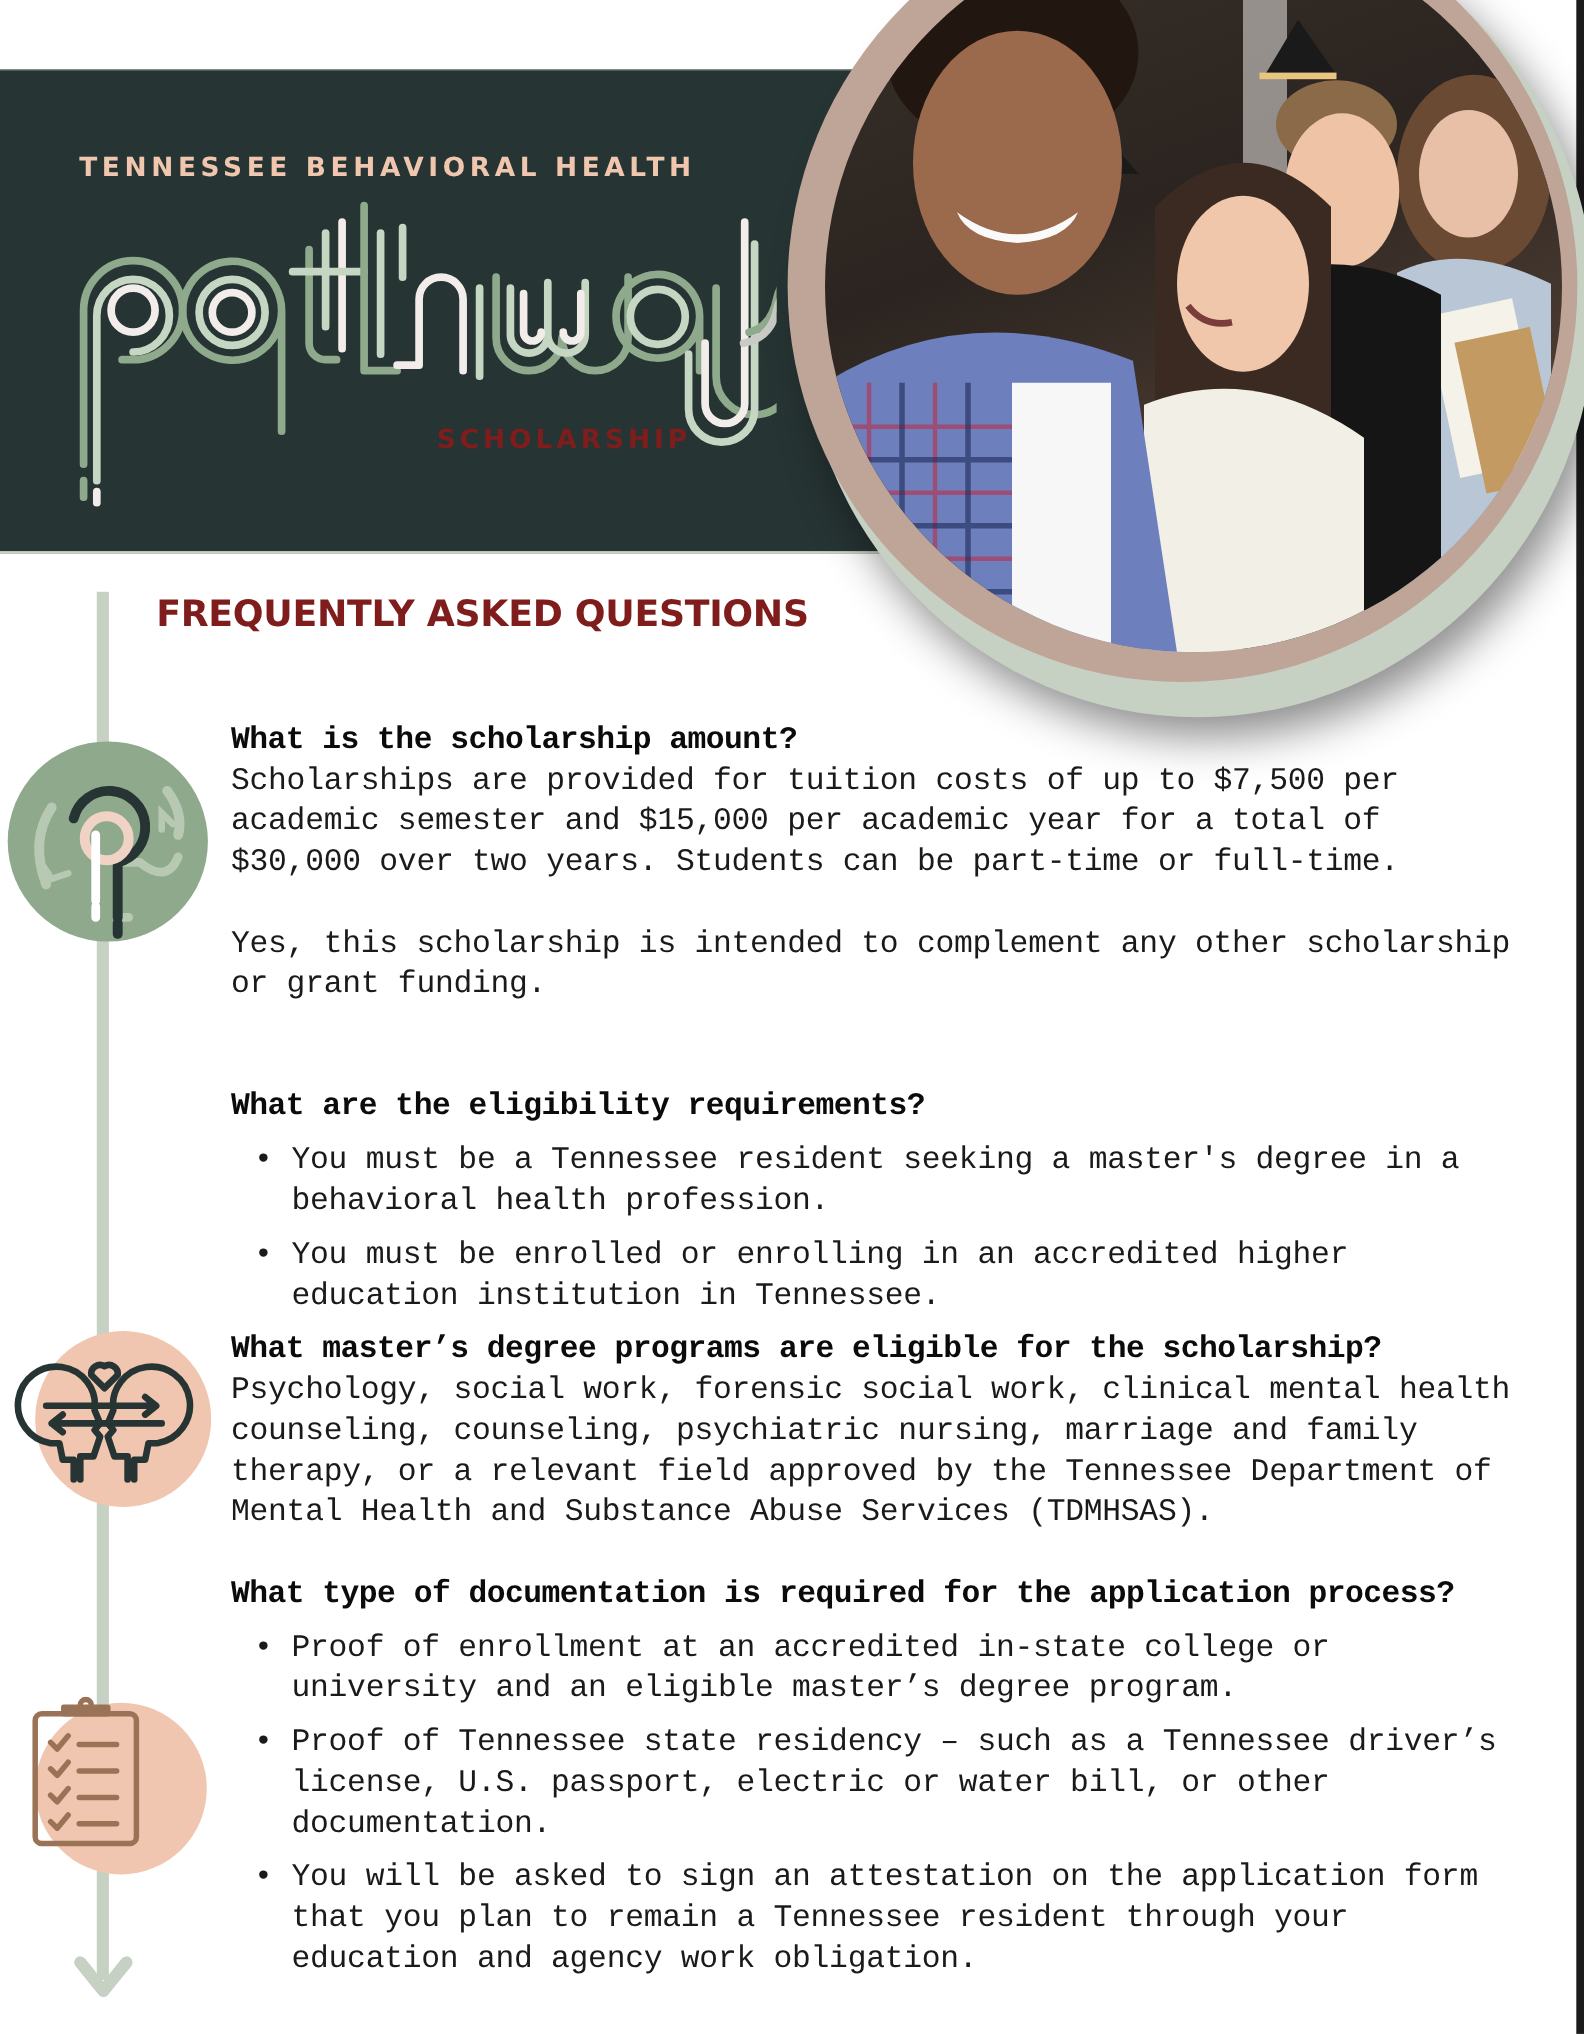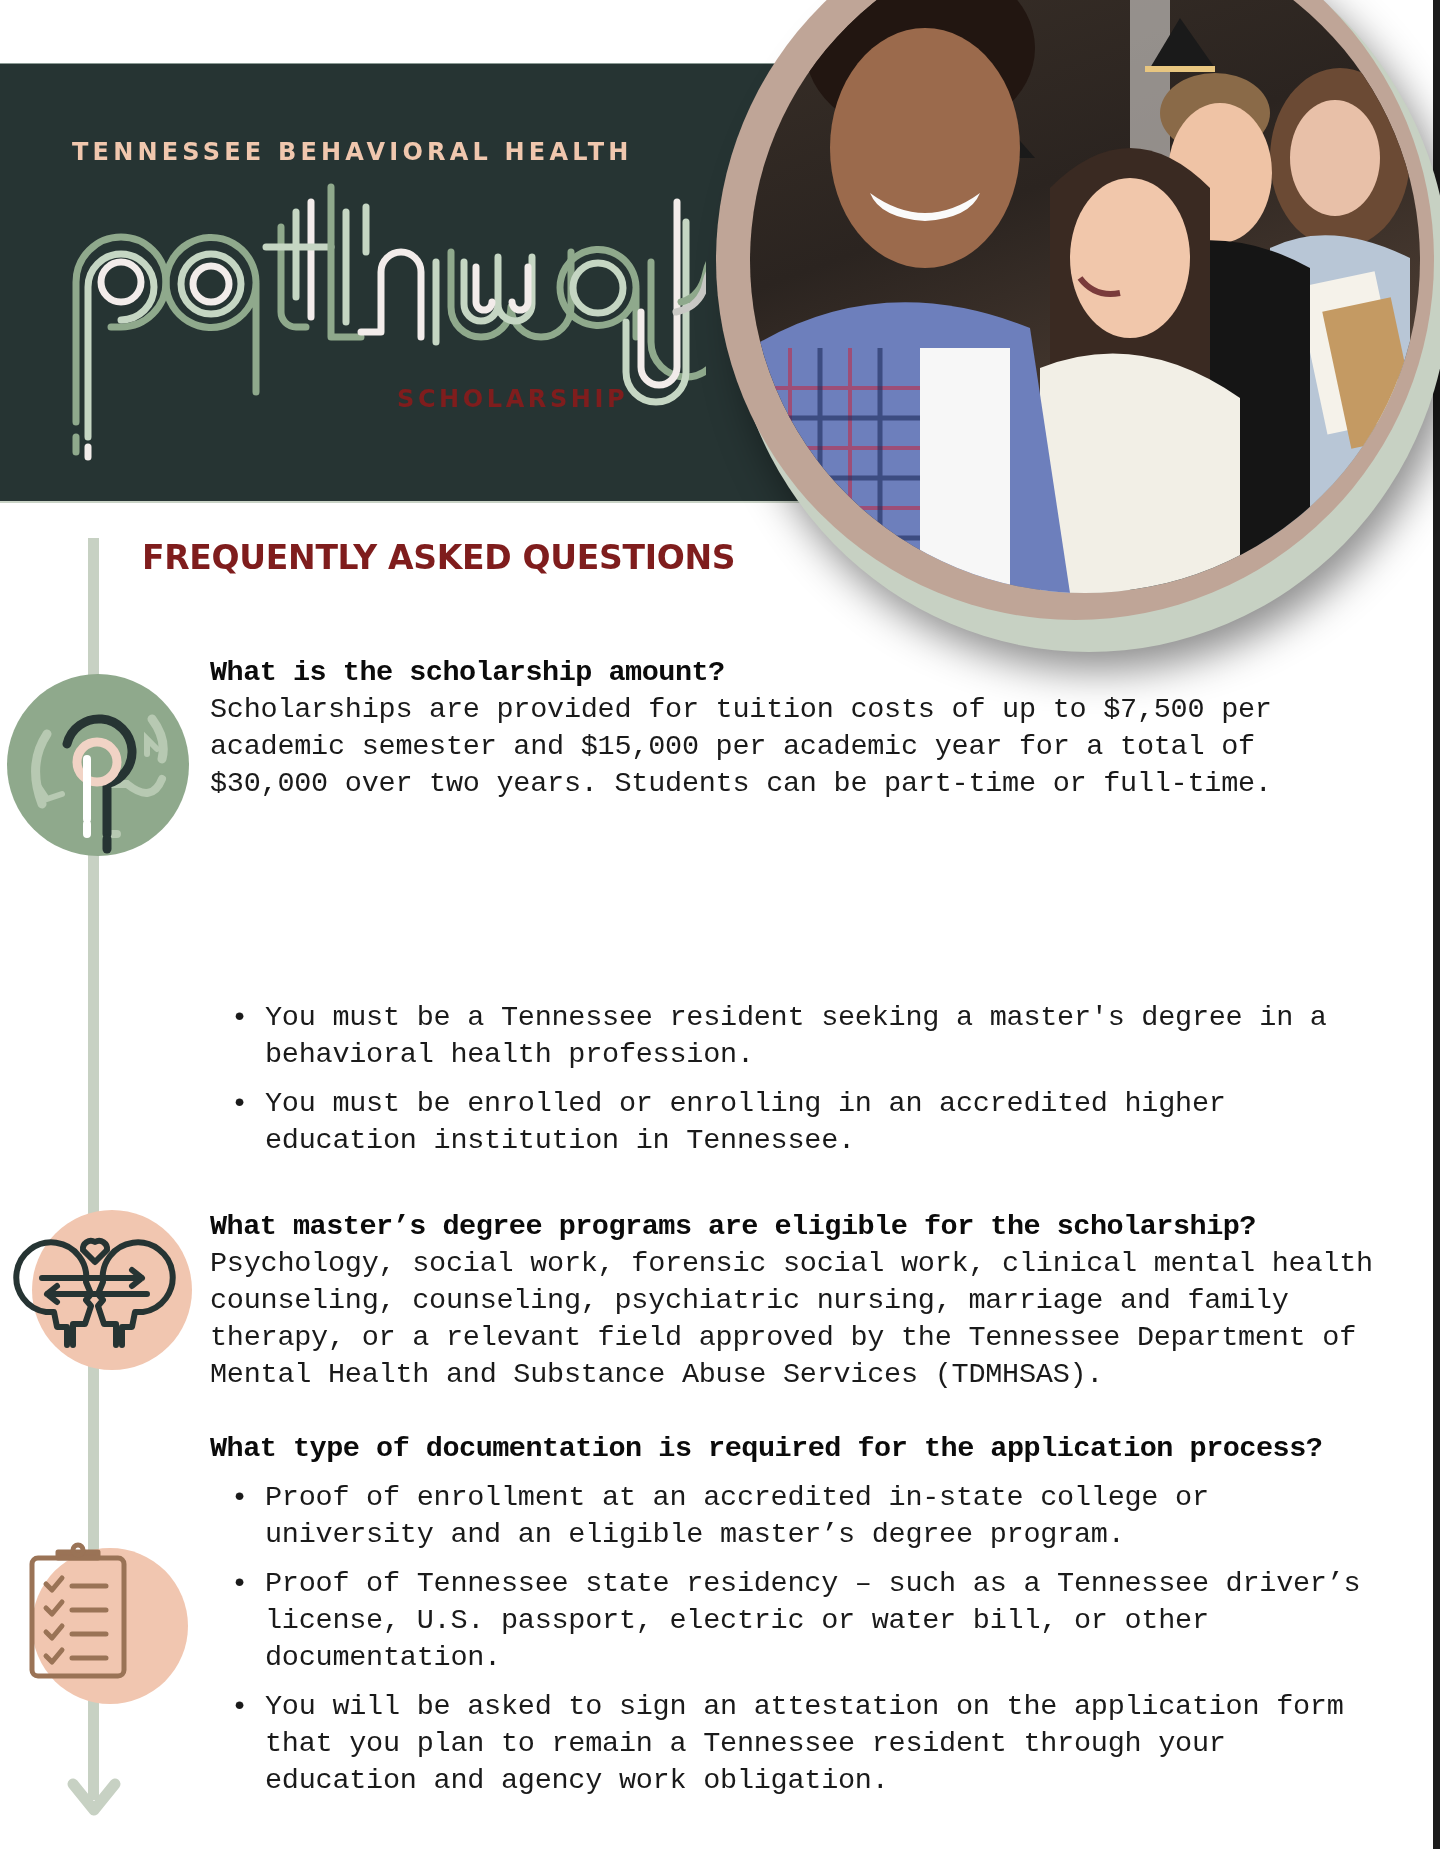--- a/index.html
+++ b/index.html
@@ -199,23 +199,25 @@
 </svg>
 
 <div class="faq-title">FREQUENTLY ASKED QUESTIONS</div>
 
 <div class="faq" style="top:654px">
   <div class="q">What is the scholarship amount?</div>
   <div>Scholarships are provided for tuition costs of up to $7,500 per academic semester and $15,000 per academic year for a total of $30,000 over two years. Students can be part-time or full-time.</div>
 </div>
 
 <div class="faq" style="top:839px">
+  <div>Yes, this scholarship is intended to complement any other scholarship or grant funding.</div>
 </div>
 
 <div class="faq" style="top:987px">
+  <div class="q">What are the eligibility requirements?</div>
   <ul>
     <li>You must be a Tennessee resident seeking a master's degree in a behavioral health profession.</li>
     <li>You must be enrolled or enrolling in an accredited higher education institution in Tennessee.</li>
   </ul>
 </div>
 
 <div class="faq" style="top:1208px">
   <div class="q">What master’s degree programs are eligible for the scholarship?</div>
   <div>Psychology, social work, forensic social work, clinical mental health counseling, counseling, psychiatric nursing, marriage and family therapy, or a relevant field approved by the Tennessee Department of Mental Health and Substance Abuse Services (TDMHSAS).</div>
 </div>

